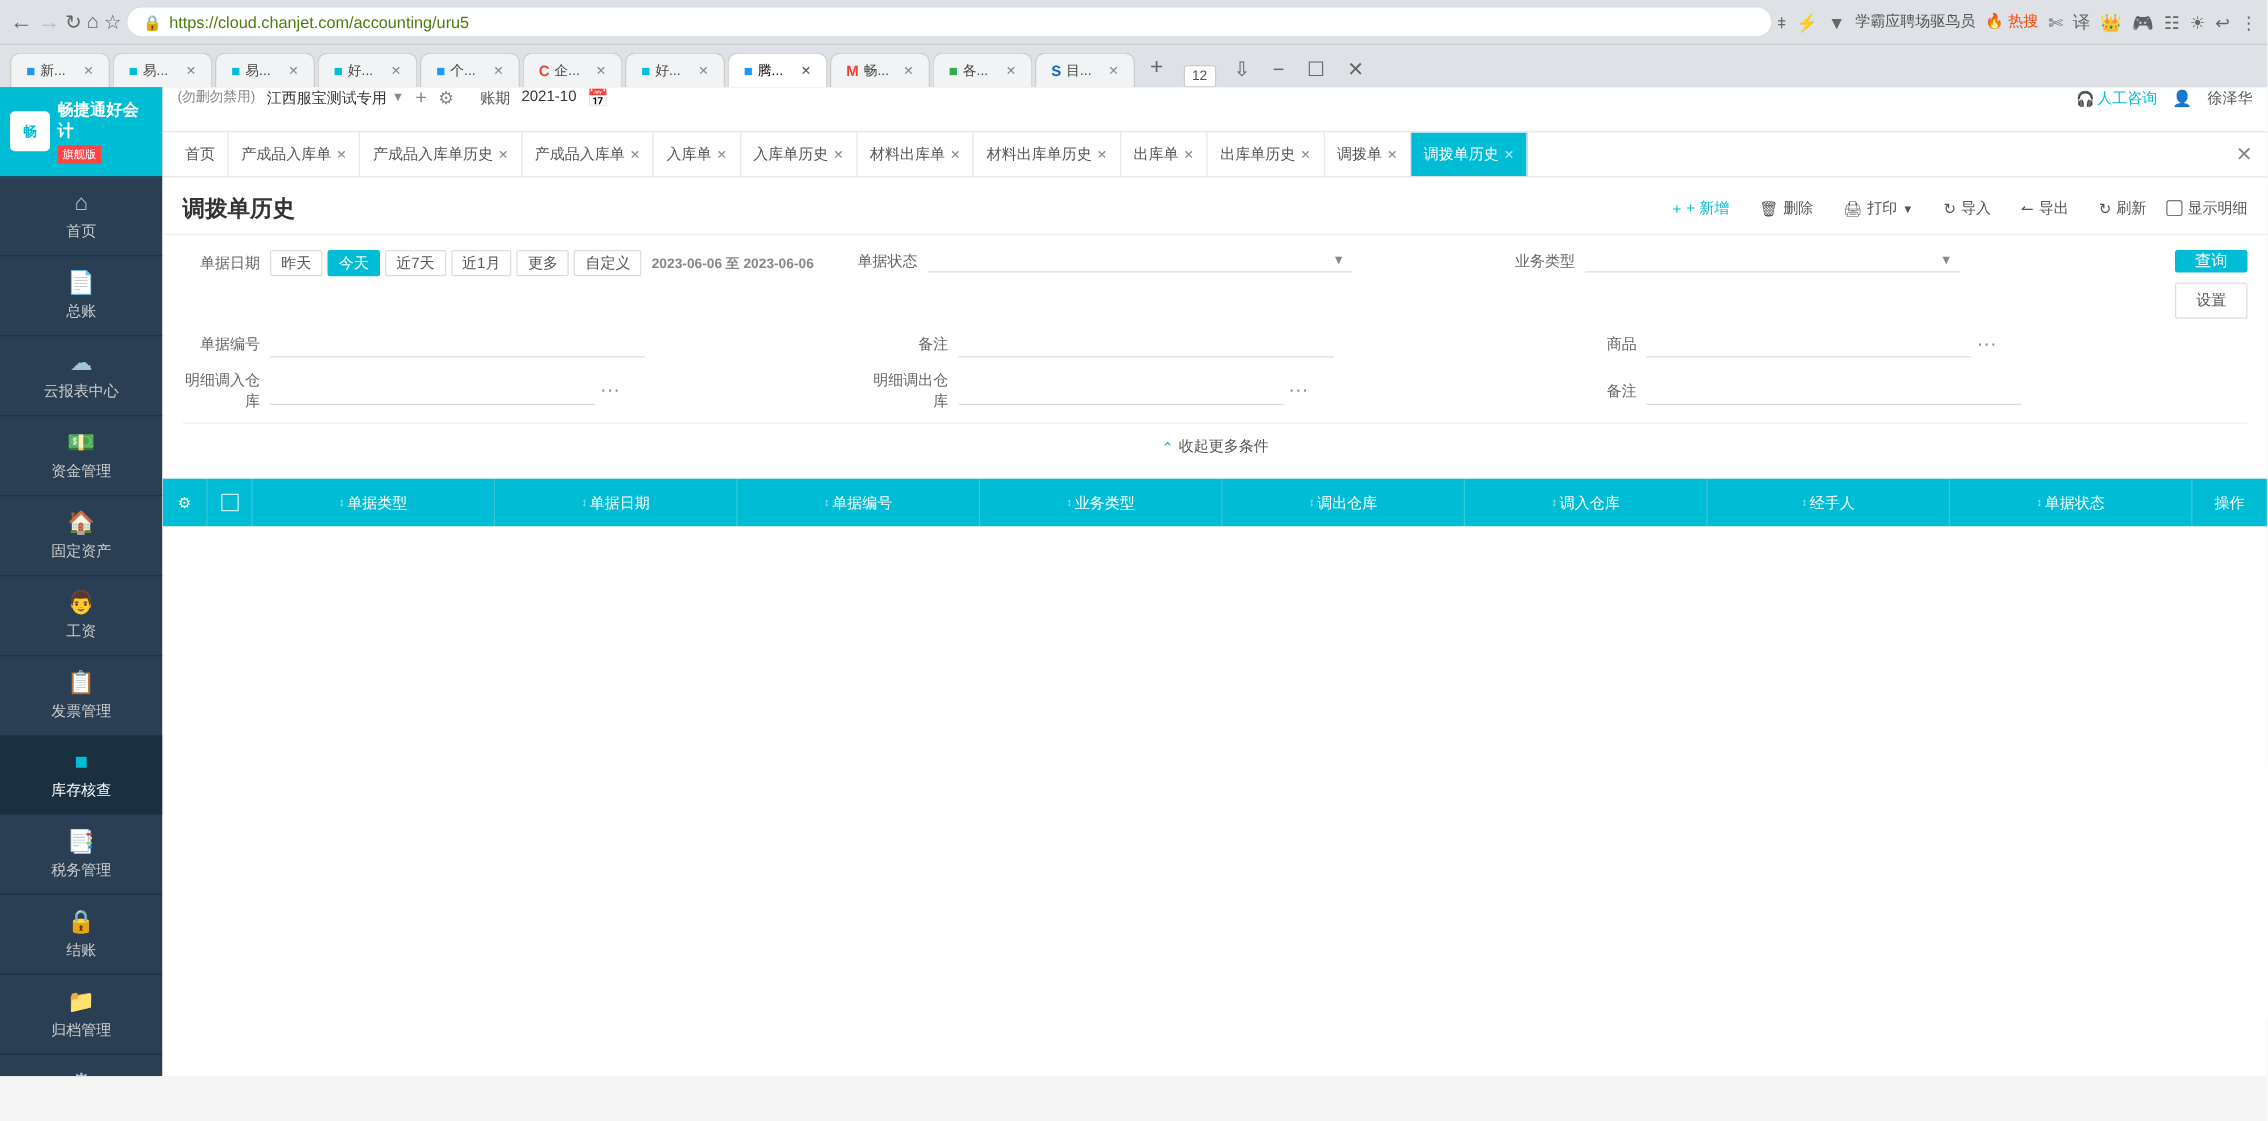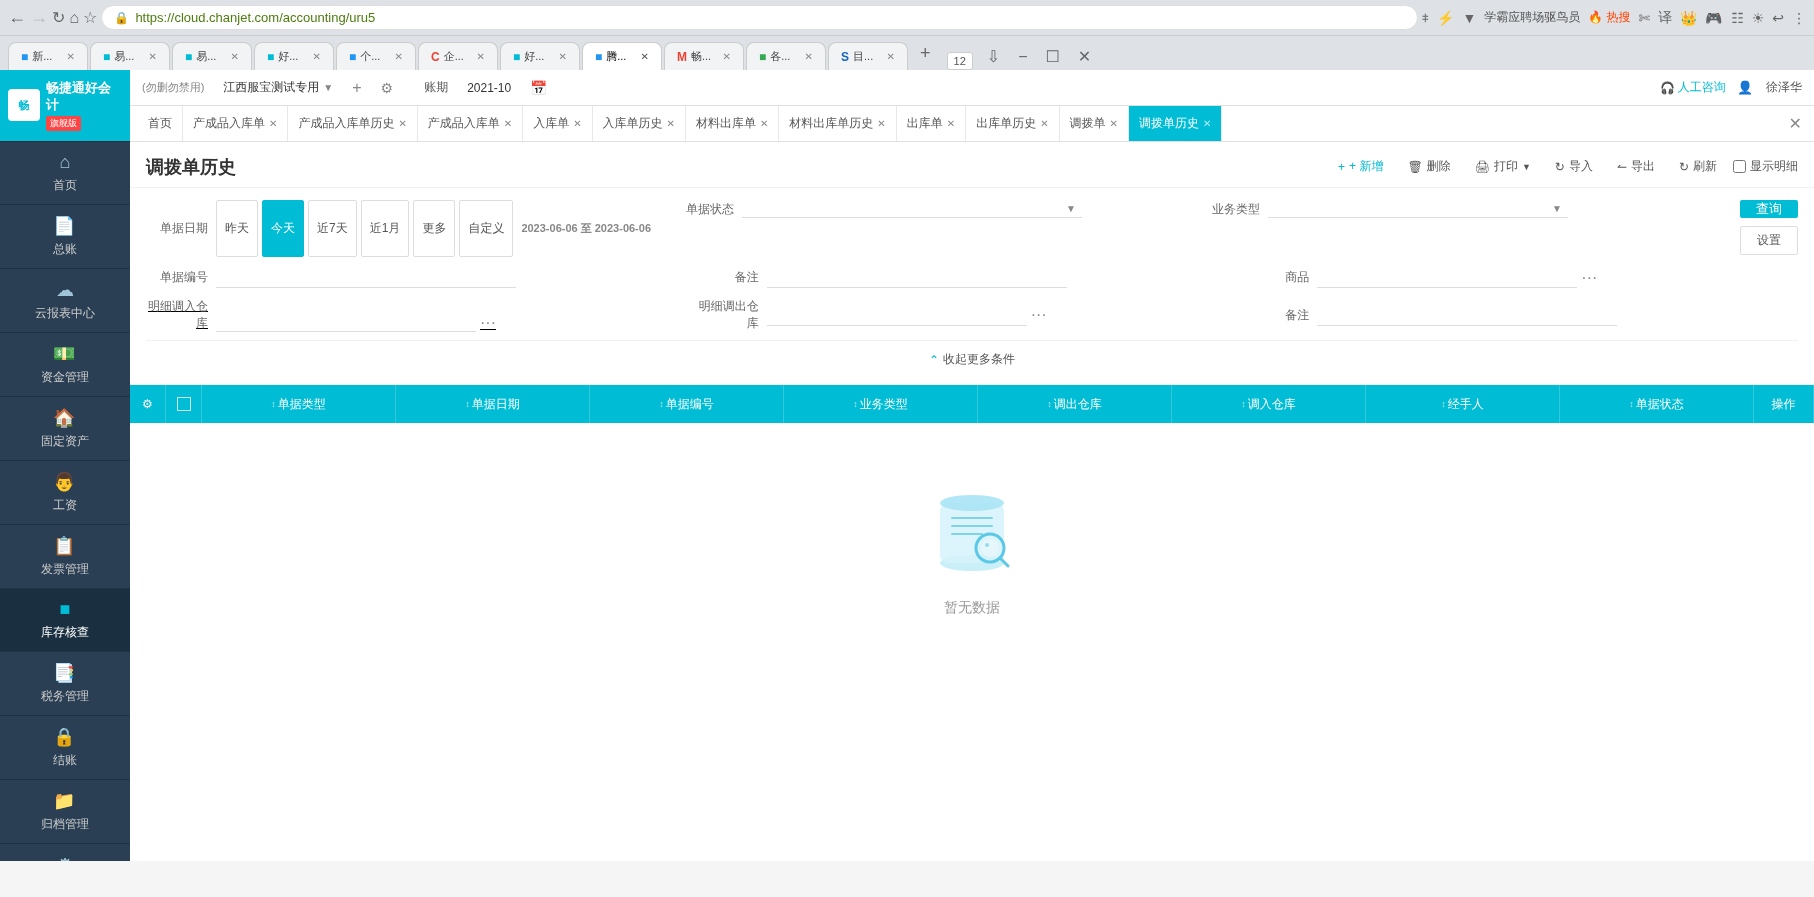--- a/index.html
+++ b/index.html
@@ -25,21 +25,21 @@
     .sidebar-logo-text { font-size: 13px; color: #fff; font-weight: bold; line-height: 1.3; }
     .sidebar-logo-badge { background: #ff4444; color: #fff; font-size: 9px; padding: 1px 4px; border-radius: 2px; margin-top: 2px; display: inline-block; }
     .sidebar-item { display: flex; flex-direction: column; align-items: center; padding: 10px 4px; cursor: pointer; gap: 4px; border-bottom: 1px solid #1e3347; }
     .sidebar-item .item-icon { font-size: 18px; color: #a0c4d8; }
     .sidebar-item .item-label { font-size: 12px; color: #ccc; }
 
     
     .main-content { flex: 1; display: flex; flex-direction: column; background: #f0f2f5; overflow: hidden; }
 
     
-    .top-bar { background: #fff; height: 36px; display: flex; align-items: center; padding: 0 12px; border-bottom: 1px solid #e0e0e0; gap: 19px; }
+    .top-bar { background: #fff; height: 36px; display: flex; align-items: flex-start; padding: 0 12px; border-bottom: 1px solid #e0e0e0; gap: 9px; }
     .company-selector { display: flex; align-items: center; gap: 4px; cursor: pointer; font-size: 12px; color: #333; }
     .period-label { font-size: 12px; color: #555; margin-left: 12px; }
     .period-value { color: #333; font-size: 12px; }
     .top-bar-right { margin-left: auto; display: flex; align-items: center; gap: 12px; }
     .support-link { color: #00bcd4; font-size: 12px; cursor: pointer; display: flex; align-items: center; gap: 2px; }
     .user-name { color: #555; font-size: 12px; }
 
     
     .page-tabs { background: #fff; height: 36px; display: flex; align-items: center; padding: 0 8px; border-bottom: 1px solid #e0e0e0; overflow: hidden; gap: 0; }
     .page-tab { padding: 6px 10px; font-size: 12px; color: #555; cursor: pointer; white-space: nowrap; display: flex; align-items: center; gap: 4px; border-right: 1px solid #e8e8e8; height: 100%; }
@@ -54,21 +54,21 @@
     .page-header { padding: 12px 16px 8px; display: flex; align-items: center; justify-content: space-between; border-bottom: 1px solid #f0f0f0; }
     .page-title { font-size: 18px; font-weight: bold; color: #333; }
     .page-actions { display: flex; align-items: center; gap: 8px; }
     .action-btn { display: flex; align-items: center; gap: 4px; font-size: 12px; color: #555; cursor: pointer; padding: 4px 8px; border-radius: 2px; }
     .show-toggle { display: flex; align-items: center; gap: 4px; font-size: 12px; color: #555; }
 
     
     .filter-area { padding: 12px 16px; background: #fff; border-bottom: 1px solid #f0f0f0; }
     .filter-label { width: 70px; font-size: 12px; color: #666; text-align: right; padding-right: 8px; flex-shrink: 0; }
     .filter-date-group { display: flex; align-items: center; gap: 4px; }
-    .date-btn { padding: 19px 8px; font-size: 12px; color: #555; cursor: pointer; border: 1px solid #ddd; border-radius: 2px; background: #fff; }
+    .date-btn { padding: 1px 8px; font-size: 12px; color: #555; cursor: pointer; border: 1px solid #ddd; border-radius: 2px; background: #fff; }
     .date-btn.active { background: #00bcd4; color: #fff; border-color: #00bcd4; }
     .date-range-text { font-size: 11px; color: #888; margin-left: 4px; font-weight: bold; }
     .filter-input { border: none; border-bottom: 1px solid #ddd; padding: 3px 6px; font-size: 12px; width: 220px; outline: none; }
     .filter-dropdown-box { border-bottom: 1px solid #ddd; padding: 3px 6px; font-size: 12px; width: 340px; display: flex; align-items: center; justify-content: space-between; cursor: pointer; }
     .dropdown-arrow { color: #888; font-size: 10px; }
     .filter-ellipsis { color: #888; font-size: 16px; cursor: pointer; margin-left: 4px; }
     .collapse-btn { display: flex; align-items: center; gap: 4px; font-size: 12px; color: #555; cursor: pointer; padding: 4px 12px; margin: 0 auto; }
     .collapse-icon { color: #00bcd4; }
 
     
@@ -412,21 +412,21 @@
             <input class="filter-input" style="width: 300px;">
           </div>
           <div style="display:flex; align-items:center; flex:1;">
             <span class="filter-label">商品</span>
             <input class="filter-input" style="width: 260px;">
             <span class="filter-ellipsis">···</span>
           </div>
         </div>
 
         <div style="display:flex; align-items:center; margin-bottom:8px;">
-          <div style="display:flex; align-items:flex-end; flex:1;text-decoration:underline;">
+          <div style="display:flex; align-items:center; flex:1;">
             <span class="filter-label">明细调入仓库</span>
             <input class="filter-input" style="width: 260px;">
             <span class="filter-ellipsis">···</span>
           </div>
           <div style="display:flex; align-items:center; flex:1;">
             <span class="filter-label">明细调出仓库</span>
             <input class="filter-input" style="width: 260px;">
             <span class="filter-ellipsis">···</span>
           </div>
           <div style="display:flex; align-items:center; flex:1;">
@@ -481,39 +481,17 @@
           </div>
           <div class="th-cell th-status">
             <span style="font-size:9px; color:rgba(255,255,255,0.7);">↕</span>
             <span>单据状态</span>
           </div>
           <div class="th-cell th-action">
             <span>操作</span>
           </div>
         </div>
 
-        <div class="empty-state">
-
-          <svg width="100" height="100" viewBox="0 0 100 100">
-
-            <ellipse cx="50" cy="80" rx="32" ry="8" fill="#b2e8f5" opacity="0.7"></ellipse>
-
-            <rect x="18" y="20" width="64" height="60" rx="8" fill="#d6f2fa" opacity="0.85"></rect>
-
-            <ellipse cx="50" cy="20" rx="32" ry="8" fill="#a8e4f5" opacity="0.9"></ellipse>
-
-            <line x1="30" y1="35" x2="70" y2="35" stroke="#7dd4eb" stroke-width="2" stroke-linecap="round"></line>
-            <line x1="30" y1="43" x2="70" y2="43" stroke="#7dd4eb" stroke-width="2" stroke-linecap="round"></line>
-            <line x1="30" y1="51" x2="60" y2="51" stroke="#7dd4eb" stroke-width="2" stroke-linecap="round"></line>
-
-            <circle cx="68" cy="65" r="14" fill="none" stroke="#5bc8e5" stroke-width="3"></circle>
-            <circle cx="68" cy="65" r="9" fill="#e8f8fd" opacity="0.8"></circle>
-            <line x1="78" y1="75" x2="86" y2="83" stroke="#5bc8e5" stroke-width="3" stroke-linecap="round"></line>
-
-            <circle cx="65" cy="62" r="2" fill="#5bc8e5" opacity="0.6"></circle>
-          </svg>
-          <span class="empty-text">暂无数据</span>
-        </div>
       </div>
 
     </div>
   </div>
 </div>
 
 </body></html>

